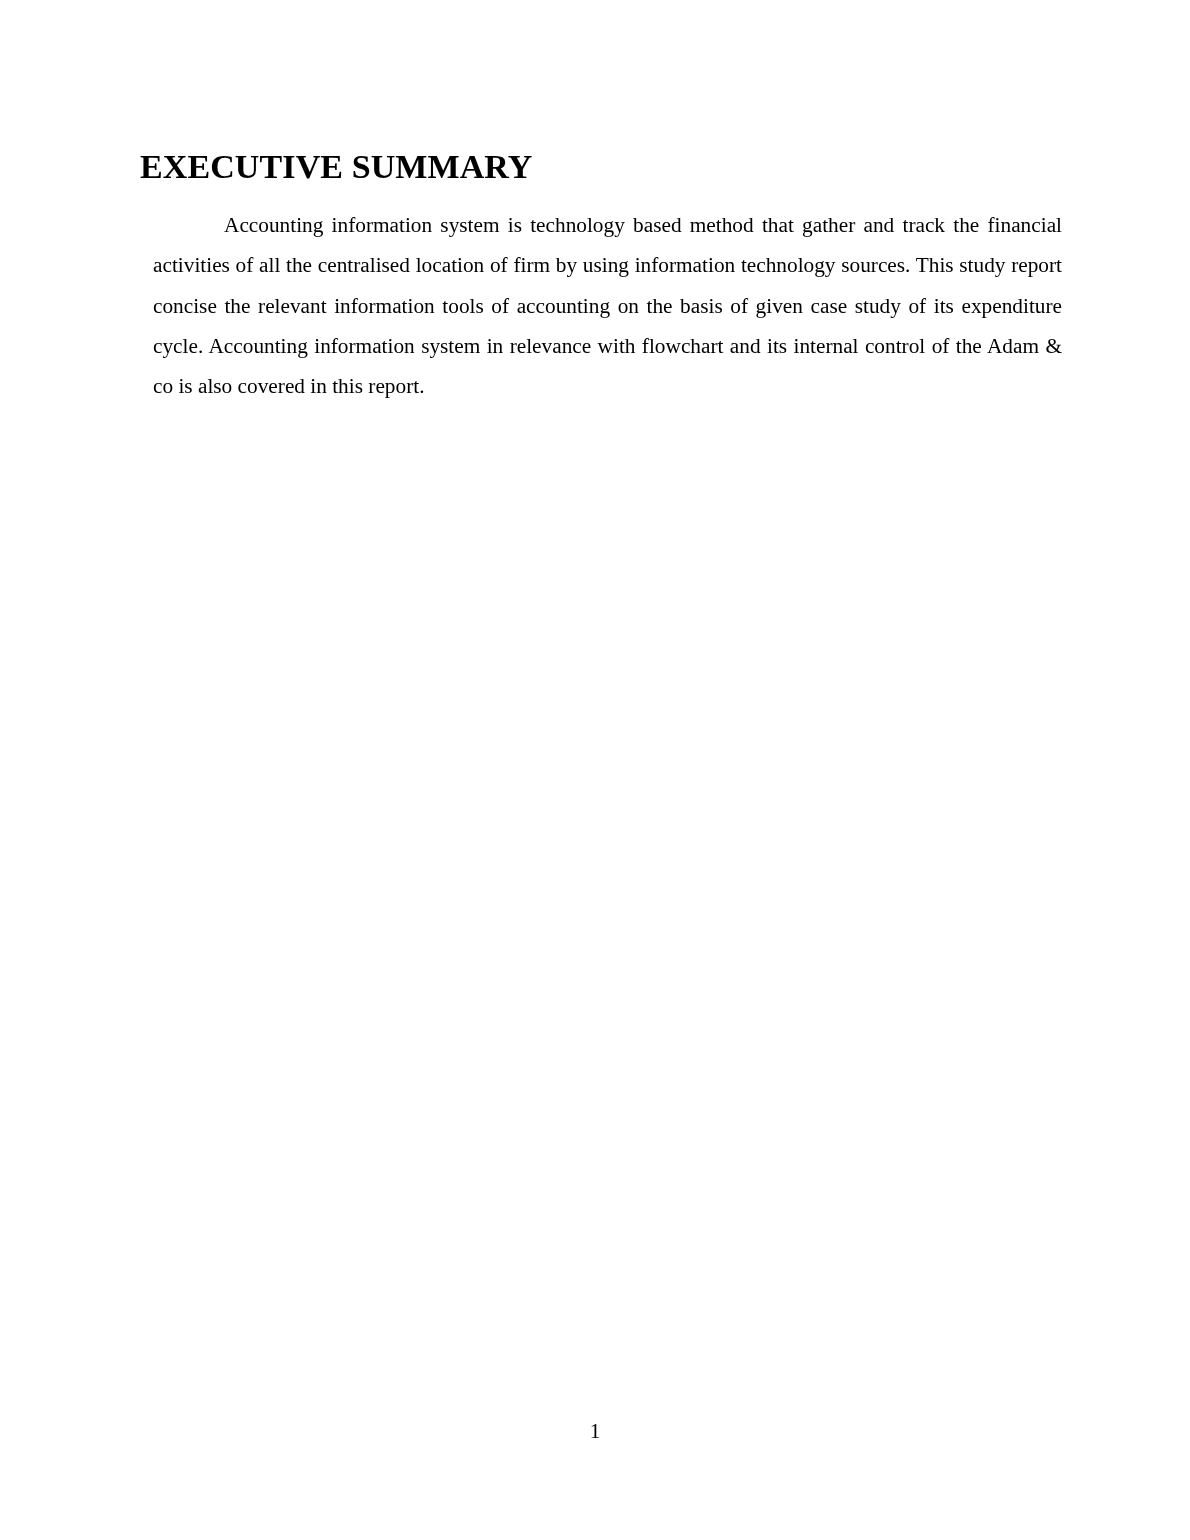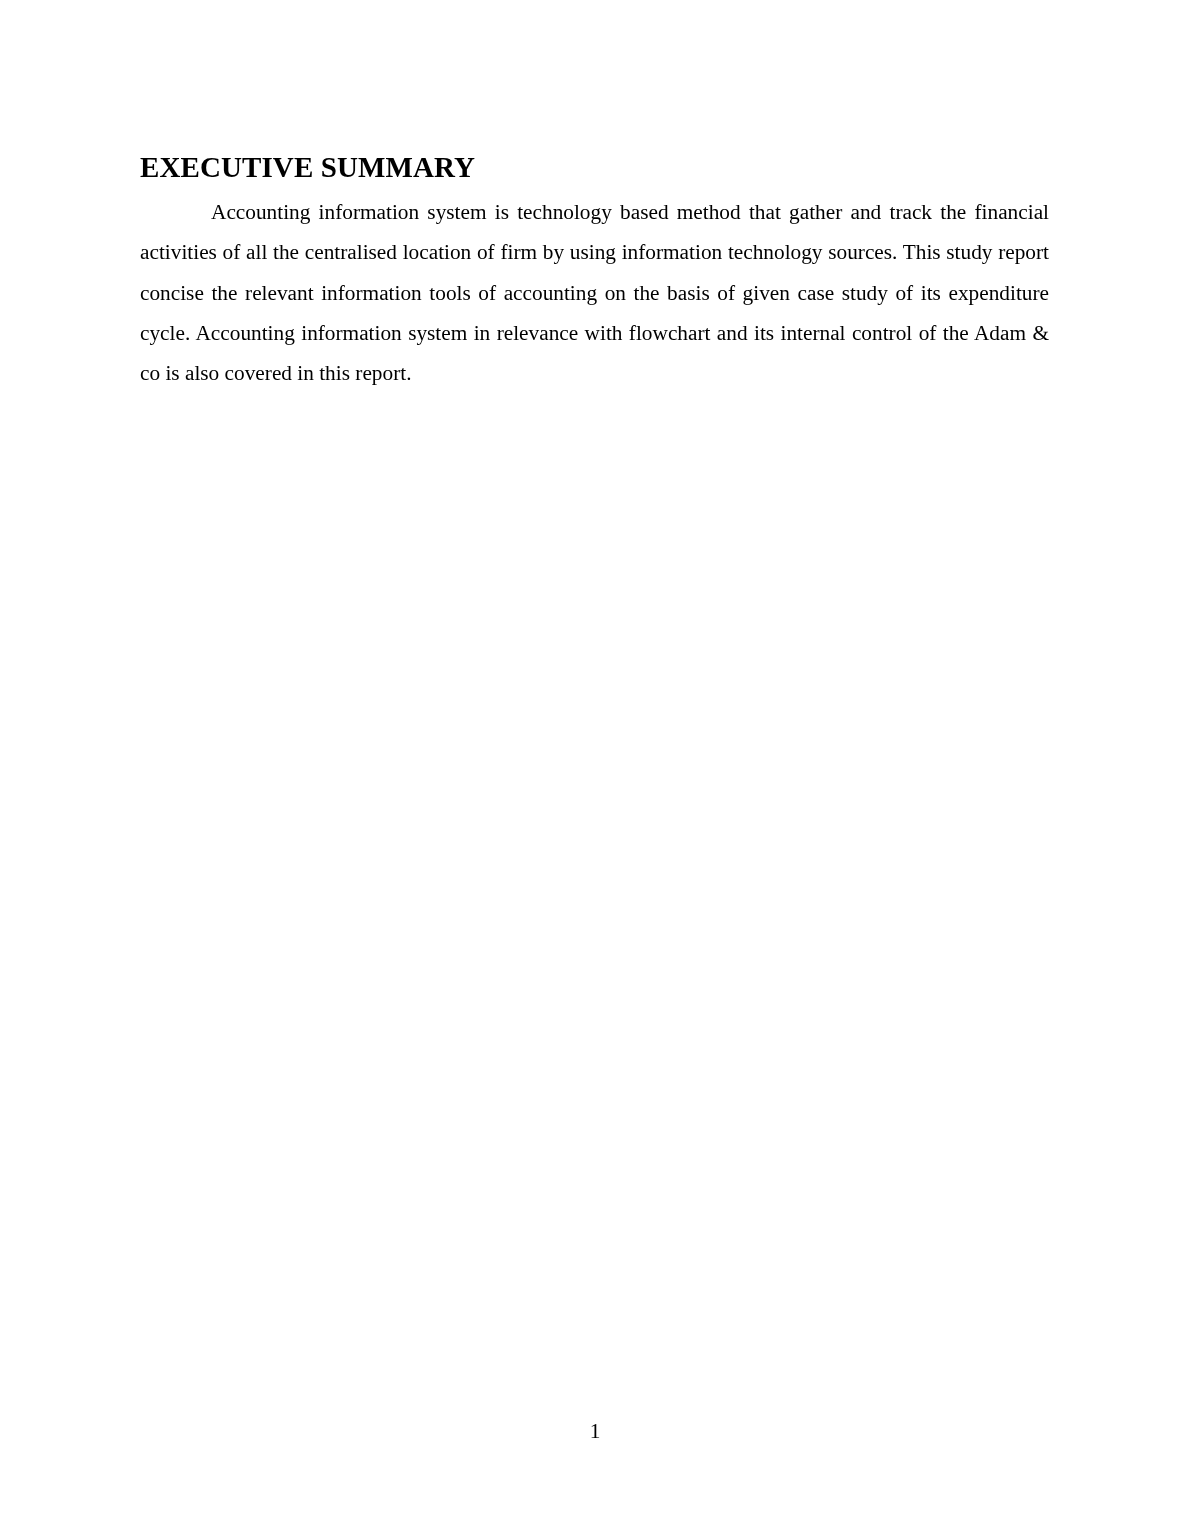--- a/index.html
+++ b/index.html
@@ -20,31 +20,31 @@
       left: 0; top: 0;
       width: 1190px;
       height: 1540px;
       background: #ffffff;
     }
     .heading {
       position: absolute;
       left: 140px;
       top: 150px;
       margin: 0;
-      font-size: 29px;
+      font-size: 34px;
       font-weight: bold;
       line-height: 34px;
       letter-spacing: 0.1px;
     }
     .body-text {
       position: absolute;
       left: 140px;
       top: 192px;
       width: 909px;
-      margin: 0;
+      margin: 13px;
       font-size: 21.3px;
       line-height: 40.3px;
       text-align: justify;
       text-indent: 71px;
     }
     .page-number {
       position: absolute;
       left: 0;
       width: 1190px;
       top: 1417px;

